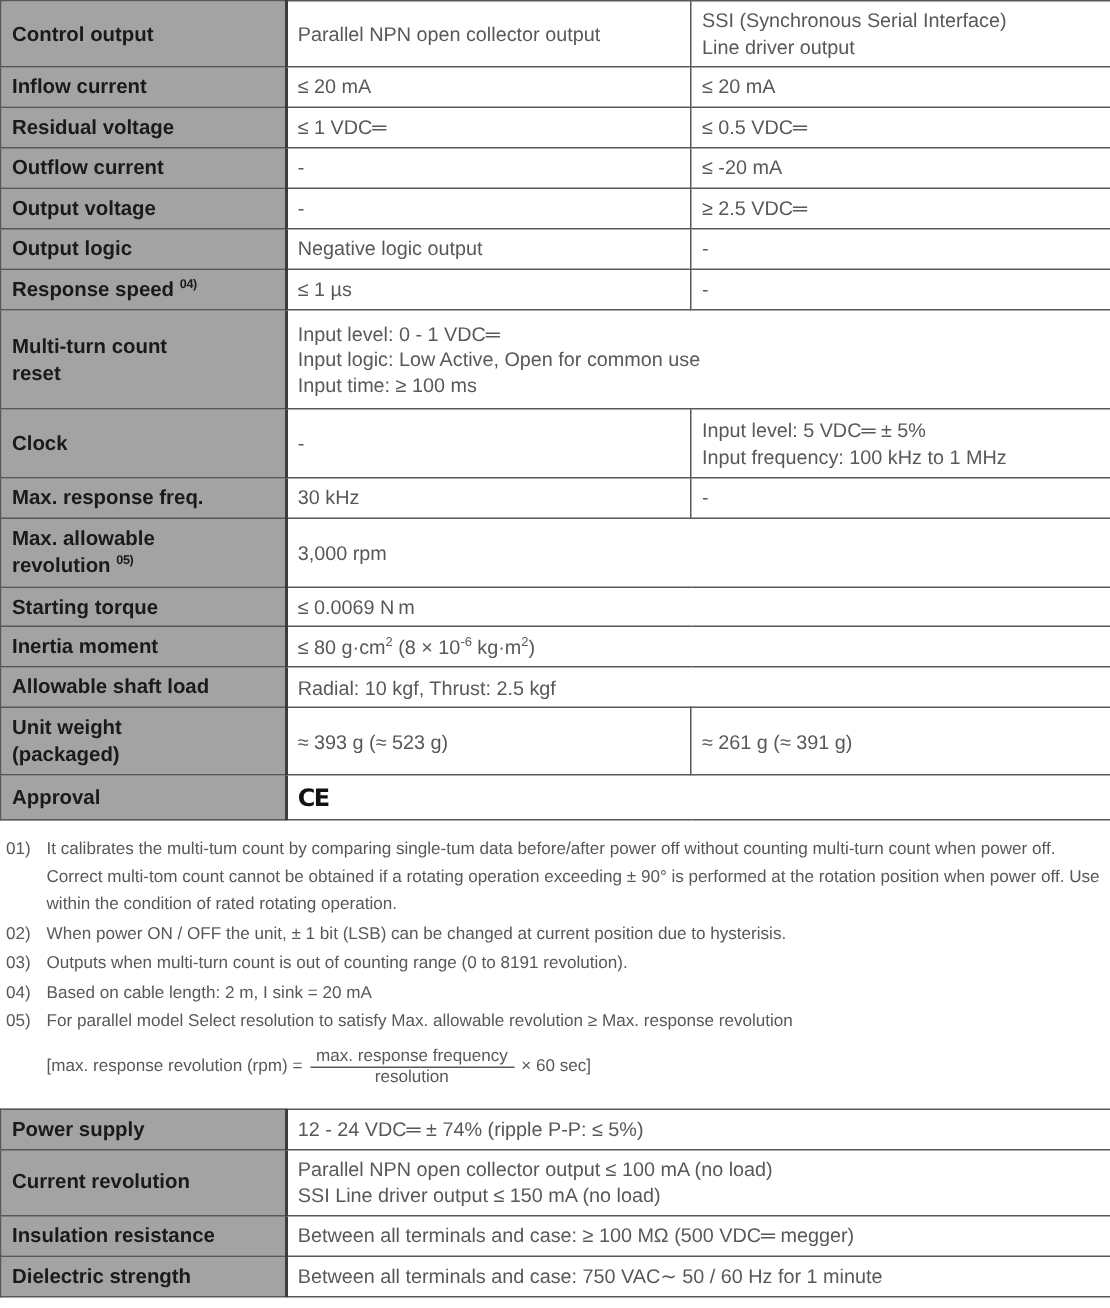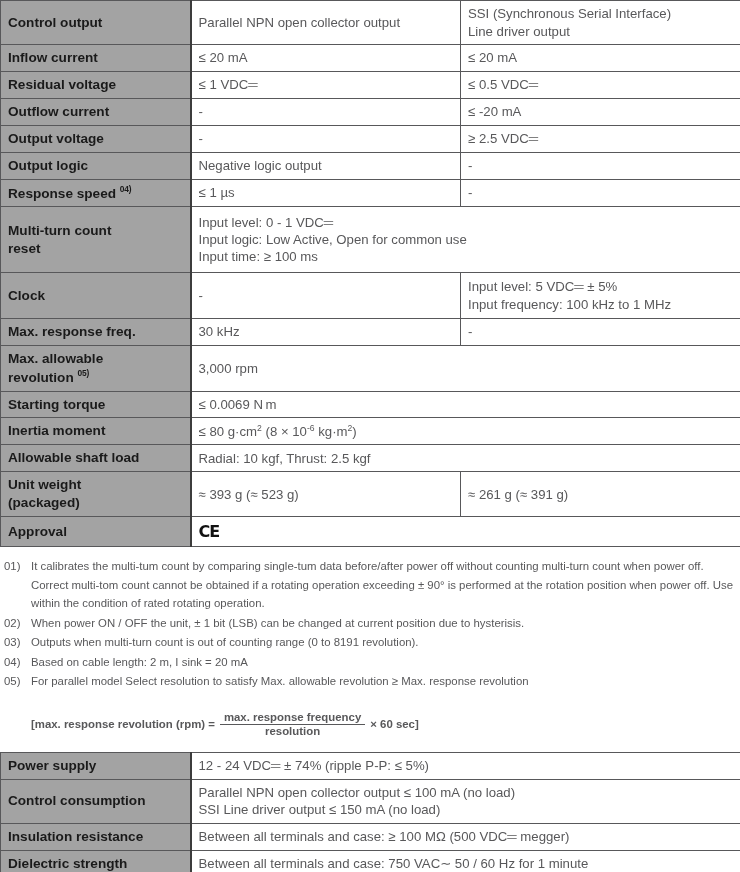--- a/index.html
+++ b/index.html
@@ -88,23 +88,22 @@
     white-space: nowrap;
   }
   .note-body {
     flex: 1 1 auto;
   }
 
   .formula-line {
     display: flex;
     align-items: center;
     padding-left: 27px;
-    margin-top: 20px;
+    margin-top: 7px;
     font-size: 11.4px;
-    font-weight: bold;
   }
   .frac {
     display: inline-flex;
     flex-direction: column;
     align-items: center;
     margin: 0 5px;
     line-height: 1.15;
   }
   .frac .num {
     border-bottom: 1.4px solid #58585a;
@@ -245,21 +244,21 @@
     <colgroup>
       <col class="bcol-label">
         <col class="bcol-val">
     </colgroup>
     <tbody id="bottom-body">
         <tr style="height: 26px;">
           <td class="label">Power supply</td>
           <td><span>12 - 24 VDC═ ± 74% (ripple P-P: ≤ 5%)</span></td>
         </tr>
         <tr style="height: 44px;">
-          <td class="label">Control consumption</td>
+          <td class="label">Current revolution</td>
           <td><span>Parallel NPN open collector output ≤ 100 mA (no load)</span><br><span>SSI Line driver output ≤ 150 mA (no load)</span></td>
         </tr>
         <tr style="height: 26px;">
           <td class="label">Insulation resistance</td>
           <td><span>Between all terminals and case: ≥ 100 MΩ (500 VDC═ megger)</span></td>
         </tr>
         <tr style="height: 26px;">
           <td class="label">Dielectric strength</td>
           <td><span>Between all terminals and case: 750 VAC∼ 50 / 60 Hz for 1 minute</span></td>
         </tr>

